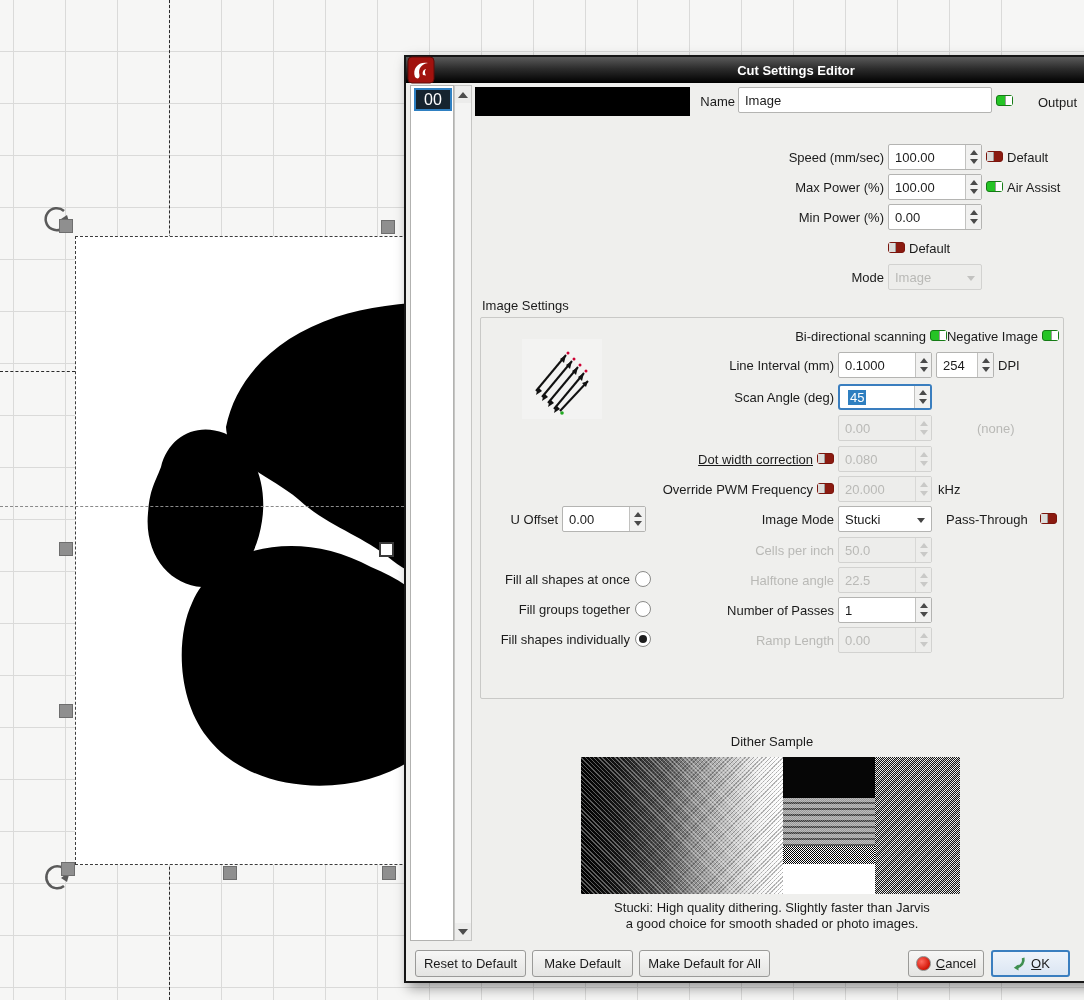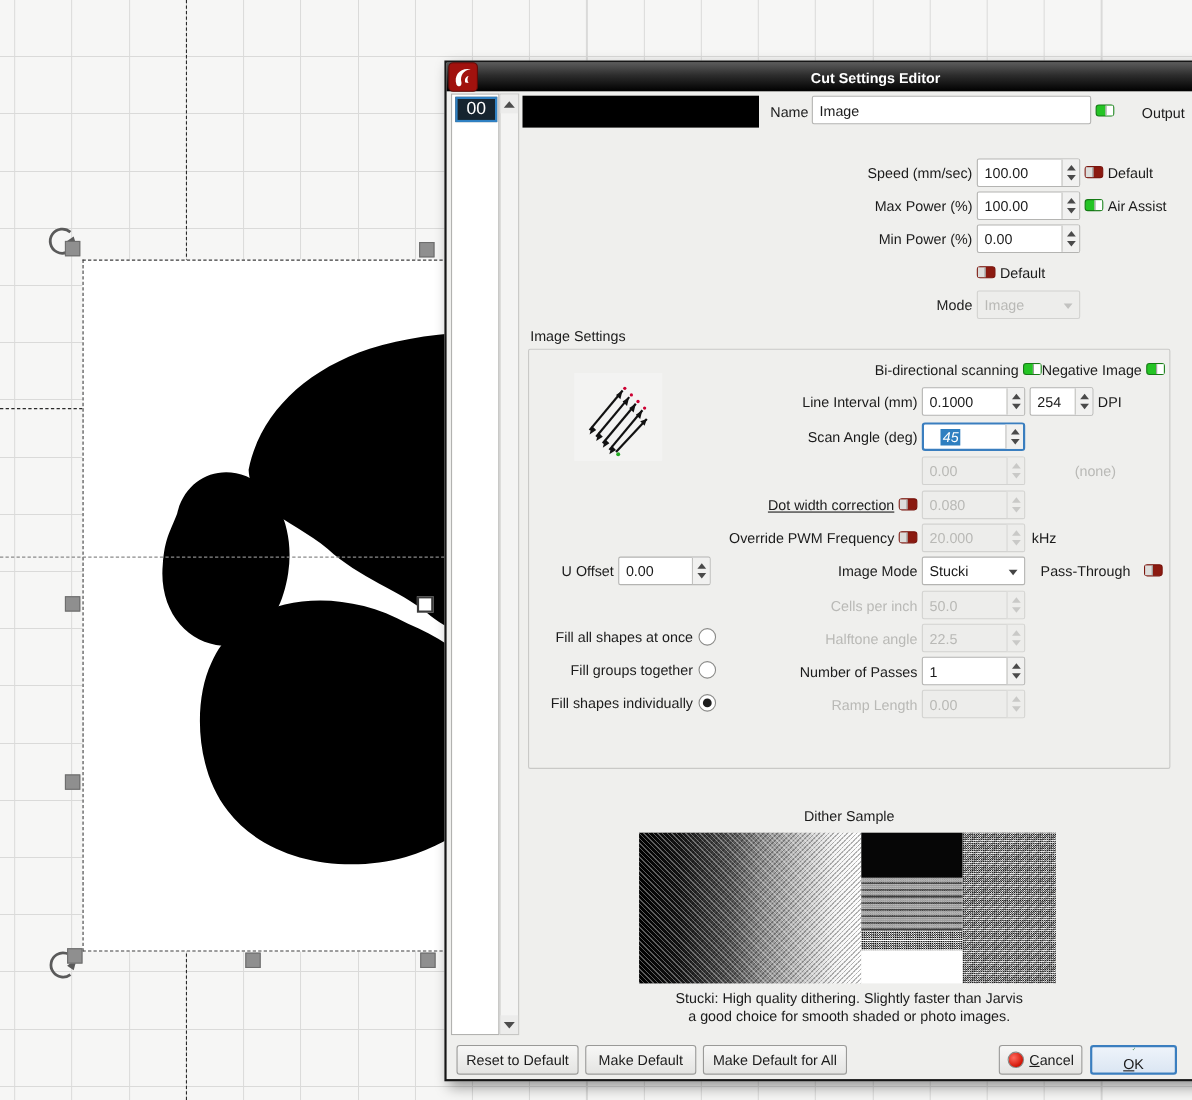--- a/index.html
+++ b/index.html
@@ -53,21 +53,21 @@
     box-sizing:border-box;display:flex;align-items:center;padding-left:6px;}
   .field.dis{background:#ededeb;border-color:#d2d2d0;color:#b9b9b6;}
   .field .spin{position:absolute;right:0;top:0;bottom:0;width:15px;border-left:1px solid #c2c2c0;
     background:#f1f1f0;display:flex;flex-direction:column;align-items:center;justify-content:space-evenly;}
   .spin i{display:block;width:0;height:0;border-left:4px solid transparent;border-right:4px solid transparent;}
   .spin .up{border-bottom:5px solid #4a4a4a;}
   .spin .dn{border-top:5px solid #4a4a4a;}
   .field.dis .spin{background:#ededeb;border-left-color:#d8d8d6;}
   .field.dis .spin .up{border-bottom-color:#c9c9c7;}
   .field.dis .spin .dn{border-top-color:#c9c9c7;}
-  .field.focus{border:2px solid #3a7ebf;border-radius:3px;padding-left:15px;font-style:italic;}
+  .field.focus{border:2px solid #3a7ebf;border-radius:3px;padding-left:8px;}
   .sel-text{background:#2f7fc0;color:#fff;padding:0 2px;}
   .ddl .arrow{position:absolute;right:6px;top:11px;width:0;height:0;
     border-left:4px solid transparent;border-right:4px solid transparent;border-top:5px solid #444;}
   .ddl.dis .arrow{border-top-color:#c2c2c0;}
   .toggle{position:absolute;width:17px;height:11px;border:1px solid #7a150d;border-radius:3px;
     background:#8b1a10;box-sizing:border-box;}
   .toggle .knob{position:absolute;left:0;top:0;width:7px;height:9px;background:#dddddb;border-right:1px solid #9a9a98;box-sizing:border-box;}
   .toggle.on{background:#25c425;border-color:#157a15;}
   .toggle.on .knob{left:auto;right:0;background:#fff;border-right:none;border-left:1px solid #9a9a98;}
   .radio{position:absolute;width:14px;height:14px;border-radius:50%;background:#fff;border:1px solid #8a8a88;}
@@ -93,21 +93,21 @@
   .m-dith{top:89px;height:18px;background:repeating-conic-gradient(#000 0% 25%, #fff 0% 50%) 0 0/2px 2px;}
   .m-white{top:107px;height:30px;background:#fff;}
   .d-right{width:85px;height:137px;
     background:
       repeating-linear-gradient(135deg, rgba(0,0,0,.18) 0 2px, transparent 2px 5px),
       repeating-conic-gradient(#141414 0% 25%, #f4f4f4 0% 50%) 0 0/2px 2px;}
   
   .btn{position:absolute;height:27px;background:linear-gradient(#f7f7f6,#e4e4e2);
     border:1px solid #9a9a98;border-radius:3px;box-sizing:border-box;
     display:flex;align-items:center;justify-content:center;gap:5px;font-size:13px;}
-  .btn.focus{border:2px solid #3a7ebf;background:linear-gradient(#eef3fa,#dbe6f3);flex-direction:column;}
+  .btn.focus{border:2px solid #3a7ebf;background:linear-gradient(#eef3fa,#dbe6f3);}
   .cancel-ico{width:13px;height:13px;border-radius:50%;
     background:radial-gradient(circle at 35% 35%, #ff6a5e, #cf0f00 75%);border:1px solid #8a8a88;}
   u{text-decoration:underline;}
   .caption{position:absolute;left:74px;width:584px;text-align:center;}
 </style>
 </head>
 <body>
 
 <div class="workspace">
   <div class="vguide"></div>

